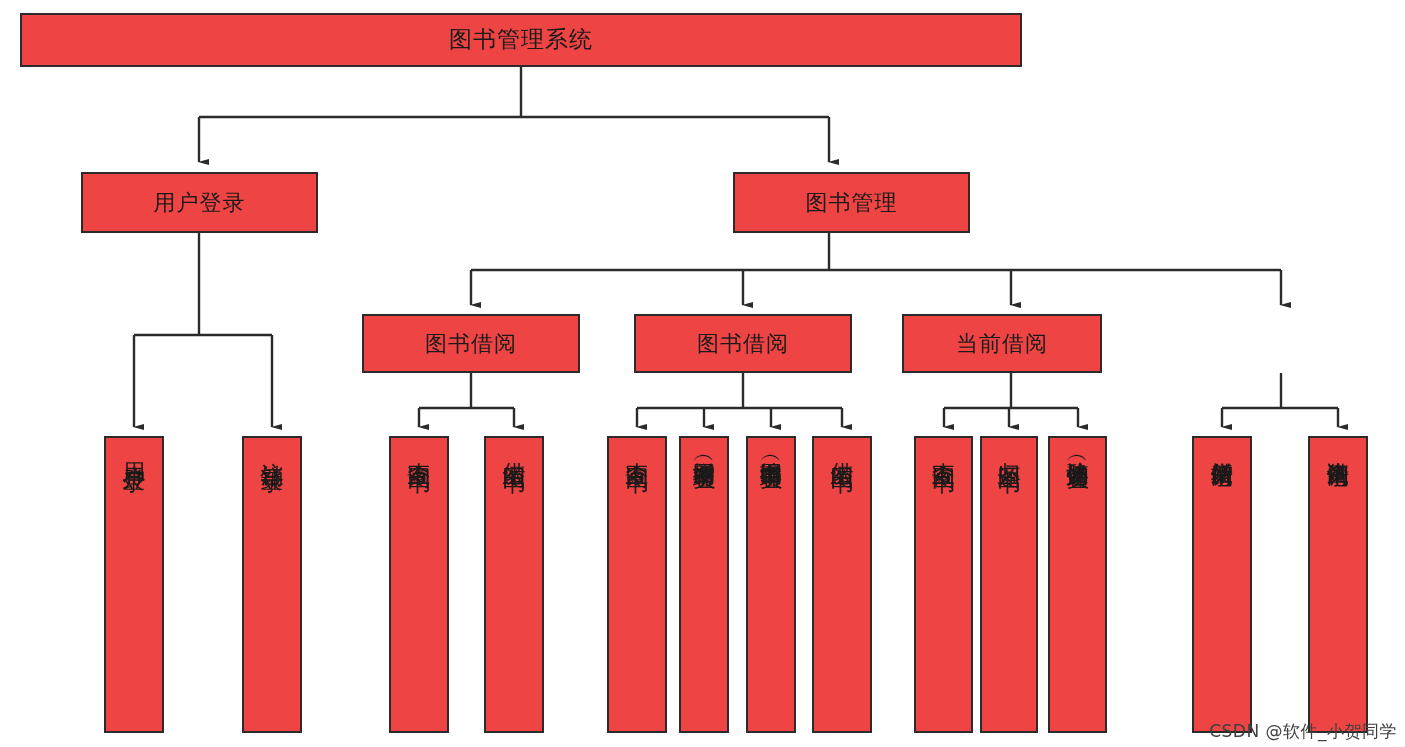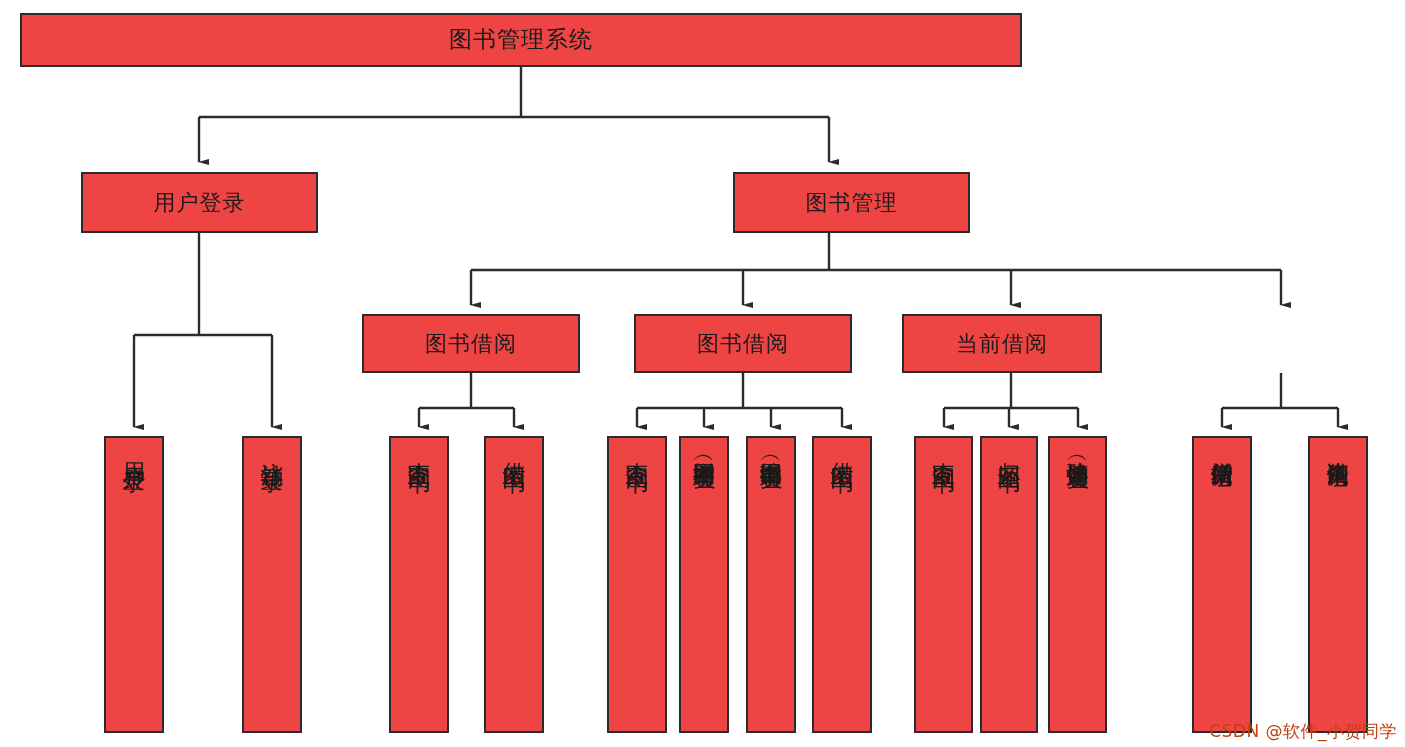--- a/index.html
+++ b/index.html
@@ -57,21 +57,21 @@
   }
   .node.vert.tall .label{
     font-size:22px;
     letter-spacing:1px;
   }
   .watermark{
     position:absolute;
     right:8px;
     bottom:4px;
     font-size:17px;
-    color:#c2410c;
+    color:#404040;
     letter-spacing:0.5px;
     white-space:nowrap;
     user-select:none;
   }
 </style>
 </head>
 <body>
 
 <div id="canvas">
 

